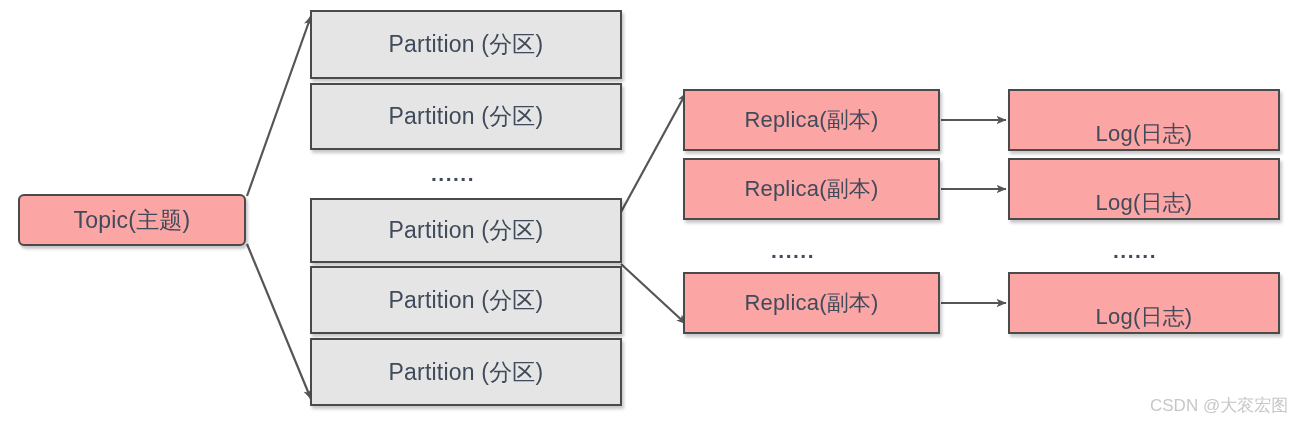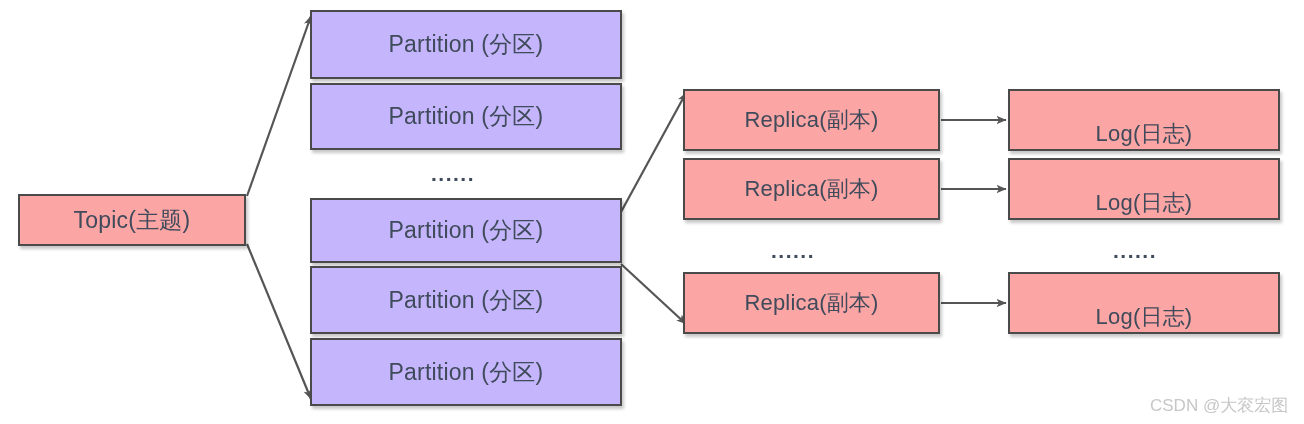--- a/index.html
+++ b/index.html
@@ -31,27 +31,28 @@
     display: flex;
     align-items: center;
     justify-content: center;
     border: 2px solid #4a4a4a;
     box-shadow: 2px 3px 3px rgba(0,0,0,0.22);
     color: #3f4a5a;
     letter-spacing: 0.2px;
     white-space: nowrap;
   }
   .node.fill-gray {
-    background: #c4b5fd;
+    background: #e5e5e5;
   }
   .node.fill-white {
     background: #fca5a5;
   }
   .node-topic {
     font-size: 23px;
+    border-radius: 6px;
   }
   .node-partition {
     font-size: 23px;
   }
   .node-replica {
     font-size: 22px;
   }
   .node-log {
     font-size: 22px;
     align-items: flex-end;

